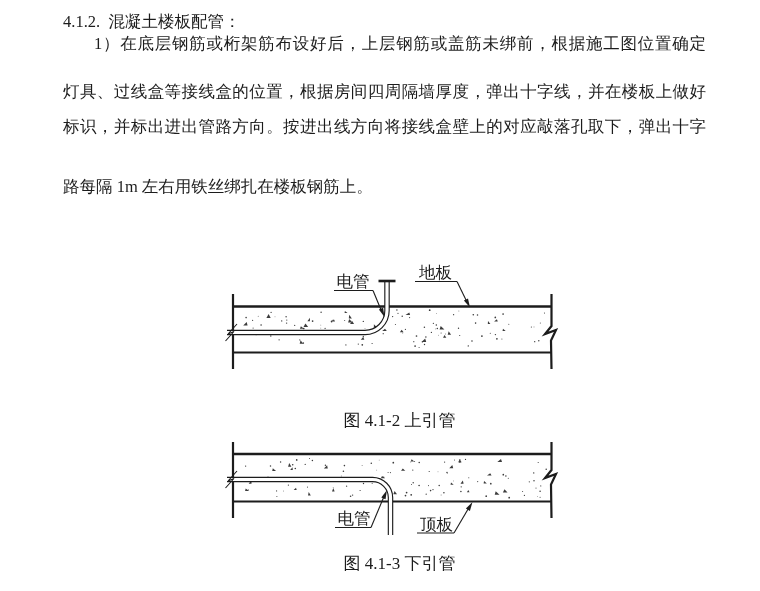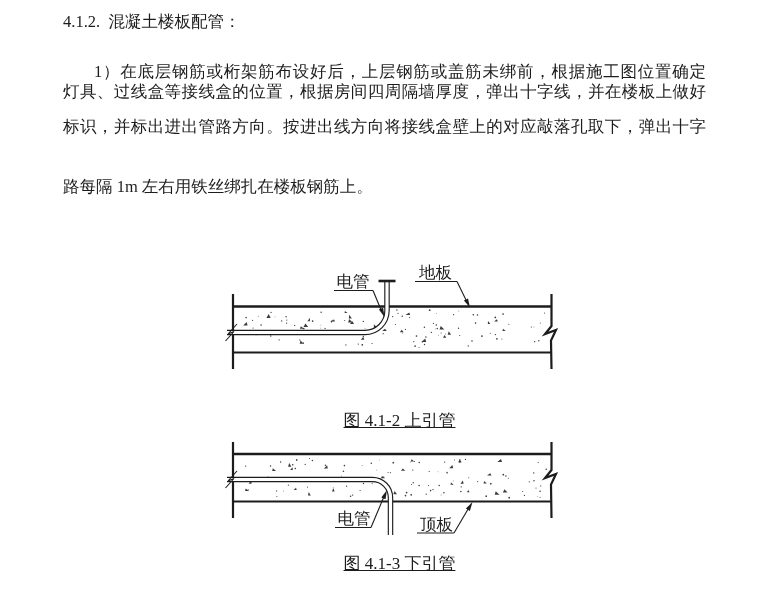--- a/index.html
+++ b/index.html
@@ -15,41 +15,41 @@
   .tline {
     position:absolute; left:63px; width:643px; height:35px;
     font-size:16.5px; line-height:35px; white-space:pre;
   }
   .j { text-align:justify; text-align-last:justify; white-space:normal; overflow:hidden; }
   .ind { padding-left:31px; }
 
   
   .caption {
     position:absolute; left:227px; width:345px; height:22px;
-    text-align:center; font-size:17px; line-height:22px;text-decoration:underline;
+    text-align:center; font-size:17px; line-height:22px;
   }
 
   svg.fig { position:absolute; display:block; }
   svg .ln   { stroke:var(--ink,#1c1c1c); fill:none; }
   svg .thick{ stroke-width:2.6; }
   svg .mid  { stroke-width:2.1; }
   svg .edge { stroke-width:2.2; }
   svg .thin { stroke-width:1.1; }
   svg .pipe-outer { stroke:var(--ink,#1c1c1c); stroke-width:5.5; fill:none; }
   svg .pipe-inner { stroke:#ffffff; stroke-width:3.2; fill:none; }
   svg .arrowhead  { fill:var(--ink,#1c1c1c); stroke:none; }
   svg text { font-size:16.5px; fill:var(--ink,#1c1c1c); font-family:inherit; }
 </style>
 </head>
 <body>
 
 <div class="page">
 
   <div class="tline" style="top:4px">4.1.2.  混凝土楼板配管：</div>
-  <div class="tline j ind" style="top:54px">1）在底层钢筋或桁架筋布设好后，上层钢筋或盖筋未绑前，根据施工图位置确定</div>
+  <div class="tline j ind" style="top:26px">1）在底层钢筋或桁架筋布设好后，上层钢筋或盖筋未绑前，根据施工图位置确定</div>
   <div class="tline j" style="top:74px">灯具、过线盒等接线盒的位置，根据房间四周隔墙厚度，弹出十字线，并在楼板上做好</div>
   <div class="tline j" style="top:109px">标识，并标出进出管路方向。按进出线方向将接线盒壁上的对应敲落孔取下，弹出十字线</div>
   <div class="tline" style="top:169px">路每隔 1m 左右用铁丝绑扎在楼板钢筋上。</div>
 
   <svg class="fig" style="left:220px; top:255px; width:345px; height:122px" viewBox="220 255 345 122">
     <g class="stipple">
         <circle cx="279.1" cy="339.8" r="0.67" fill="#3c3c3c"></circle>
         <circle cx="436.3" cy="325.0" r="0.75" fill="#3c3c3c"></circle>
         <circle cx="419.1" cy="347.6" r="0.51" fill="#3c3c3c"></circle>
         <circle cx="261.1" cy="325.0" r="0.80" fill="#3c3c3c"></circle>

